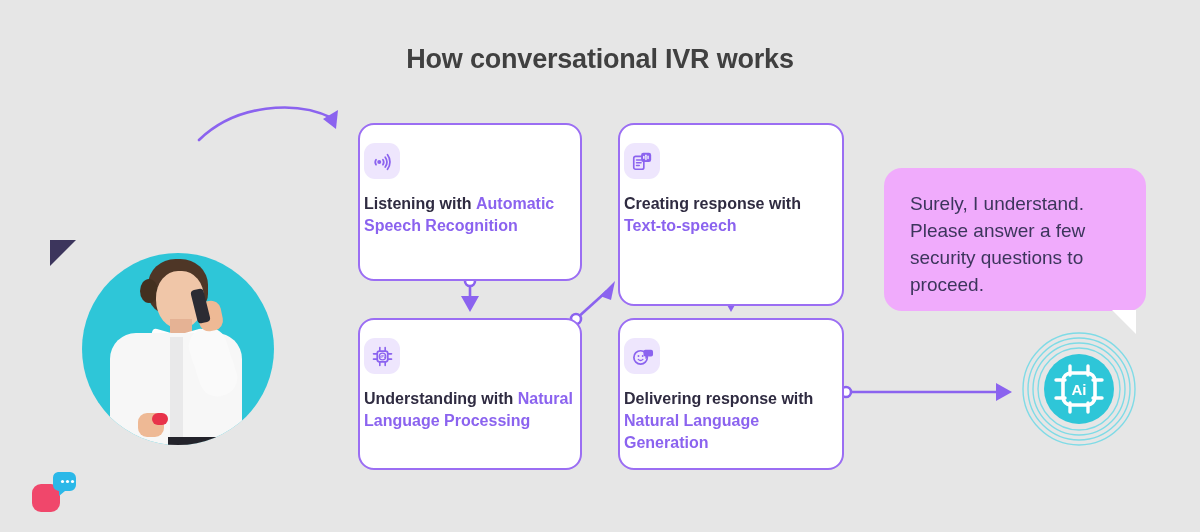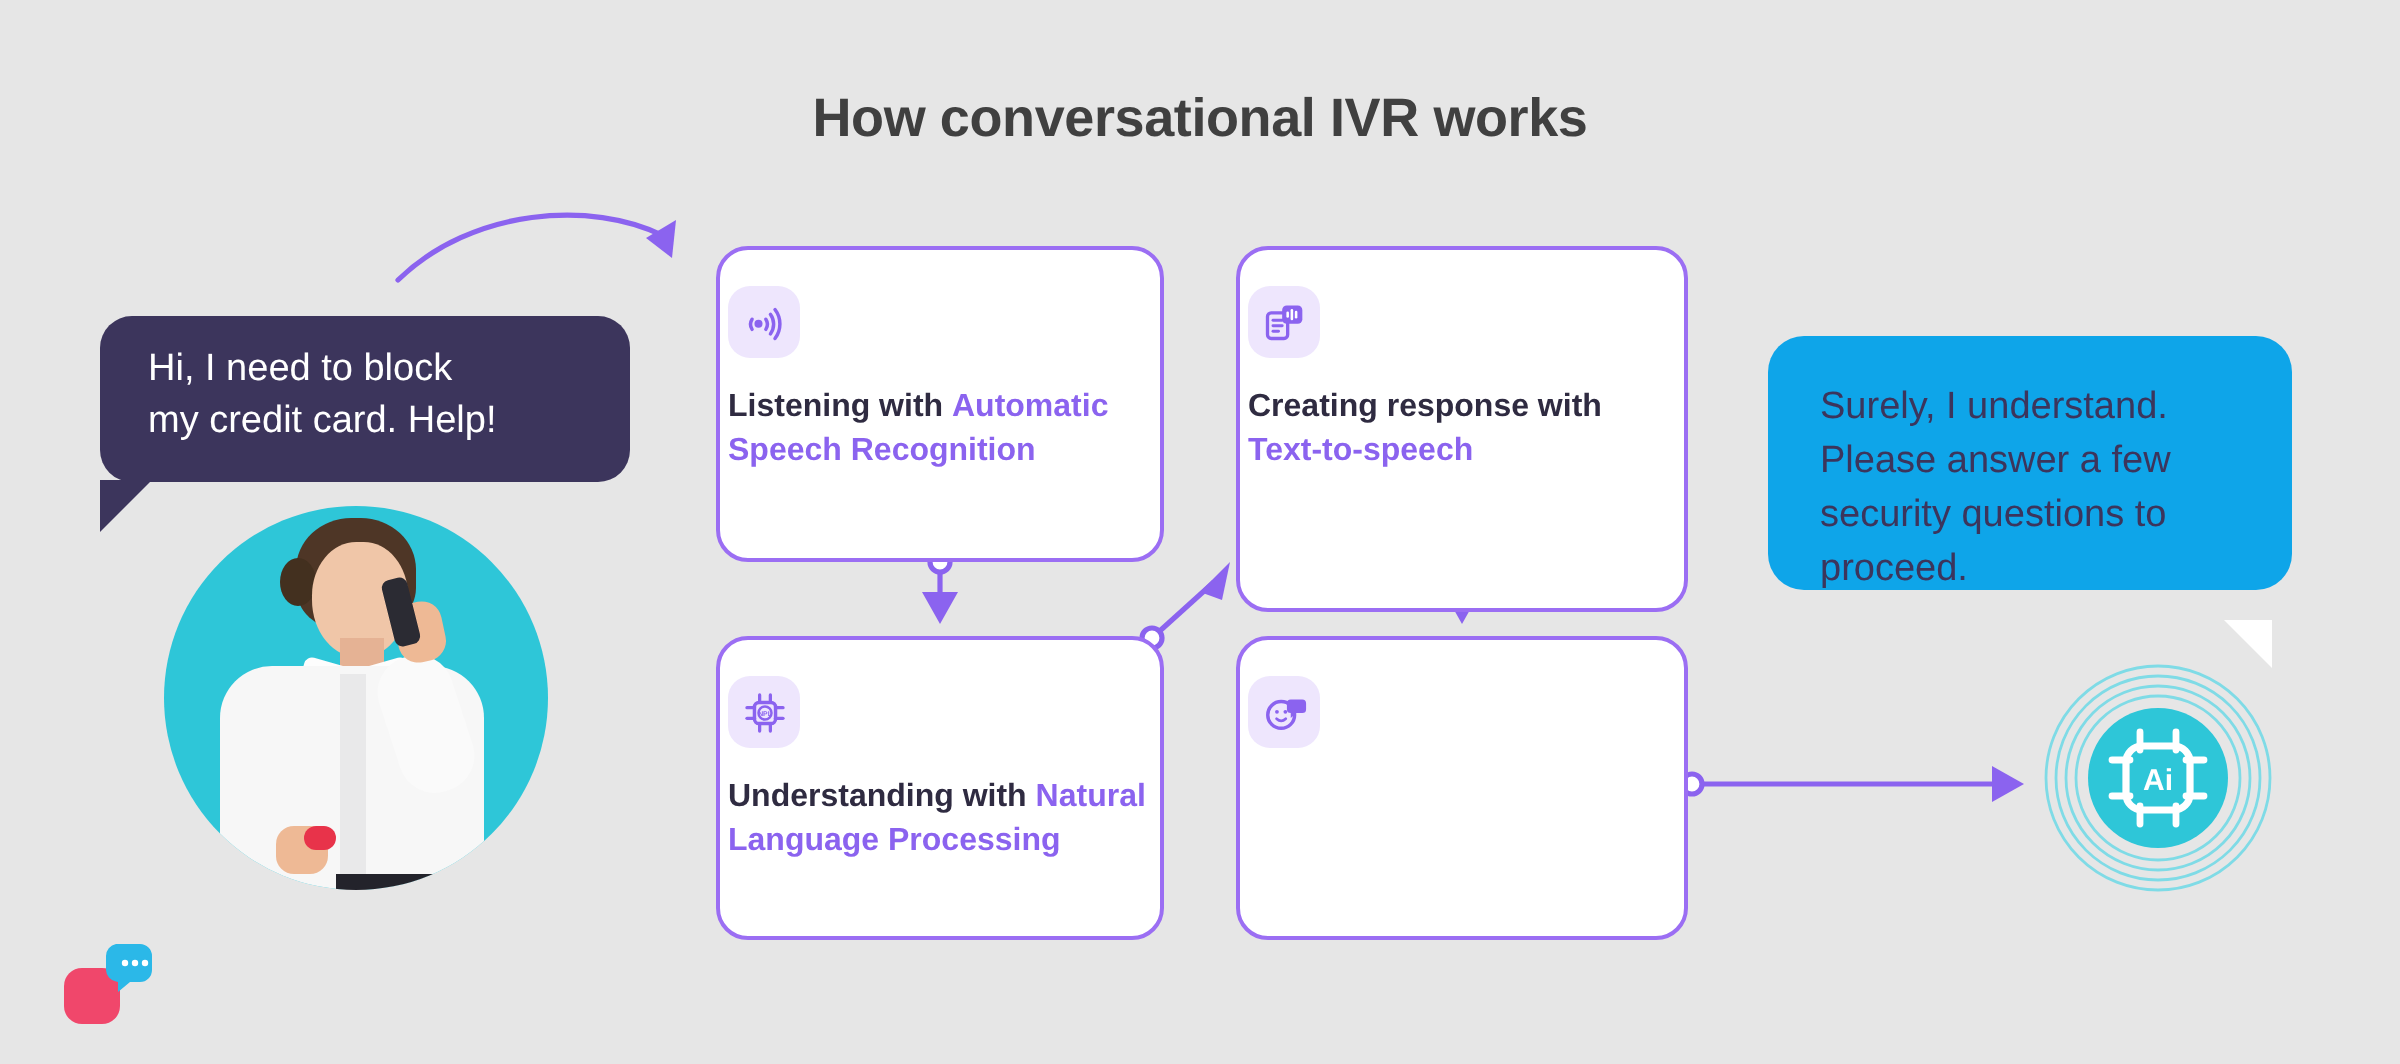--- a/index.html
+++ b/index.html
@@ -257,22 +257,22 @@
     height: 532px;
     pointer-events: none;
   }
 
   
   #bot-bubble {
     position: absolute;
     left: 884px;
     top: 168px;
     width: 262px;
-    height: 127px;
-    background: #0ea5e9;
+    height: 143px;
+    background: #f0abfc;
     border-radius: 18px;
     box-sizing: border-box;
     padding: 22px 26px 0 26px;
   }
   #bot-bubble .btext {
     color: #3c355c;
     font-size: 19px;
     line-height: 27px;
     white-space: pre-line;
   }
@@ -306,24 +306,20 @@
     height: 44px;
   }
 </style>
 </head>
 <body>
 
 <div class="stage">
 
   <div id="page-title">How conversational IVR works</div>
 
-  <div id="customer-bubble">
-    <div class="btext">Hi, I need to block
-my credit card. Help!</div>
-  </div>
   <div id="customer-bubble-tail"></div>
 
   <div id="person-photo">
     <div class="ph-hair"></div>
     <div class="ph-bun"></div>
     <div class="ph-face"></div>
     <div class="ph-neck"></div>
     <div class="ph-collarL"></div>
     <div class="ph-collarR"></div>
     <div class="ph-body"></div>
@@ -419,20 +415,24 @@
 
   <div class="card" id="card-nlg">
     <div class="card-icon">
       <svg width="23" height="23" viewBox="0 0 24 24">
         <circle cx="10" cy="13" r="7" stroke="#8b63ef" stroke-width="1.8" fill="none"></circle>
         <circle cx="7.8" cy="11.4" r="1" fill="#8b63ef"></circle>
         <circle cx="12.2" cy="11.4" r="1" fill="#8b63ef"></circle>
         <path d="M7.6 15 Q10 17.3 12.4 15" stroke="#8b63ef" stroke-width="1.4" fill="none" stroke-linecap="round"></path>
         <path d="M15 5 h6 a2 2 0 0 1 2 2 v3 a2 2 0 0 1 -2 2 h-3 l-3 2.6 v-2.6 a2 2 0 0 1 -2 -2 v-3 a2 2 0 0 1 2 -2 z" fill="#8b63ef"></path>
       </svg>
+    </div>
+    <div class="card-text">
+      <span class="lead">Delivering response with</span>
+      <span class="hl">Natural Language Generation</span>
     </div>
   </div>
 
   <div id="bot-bubble">
     <div class="btext">Surely, I understand.
 Please answer a few
 security questions to
 proceed.</div>
   </div>
   <div id="bot-bubble-tail"></div>

